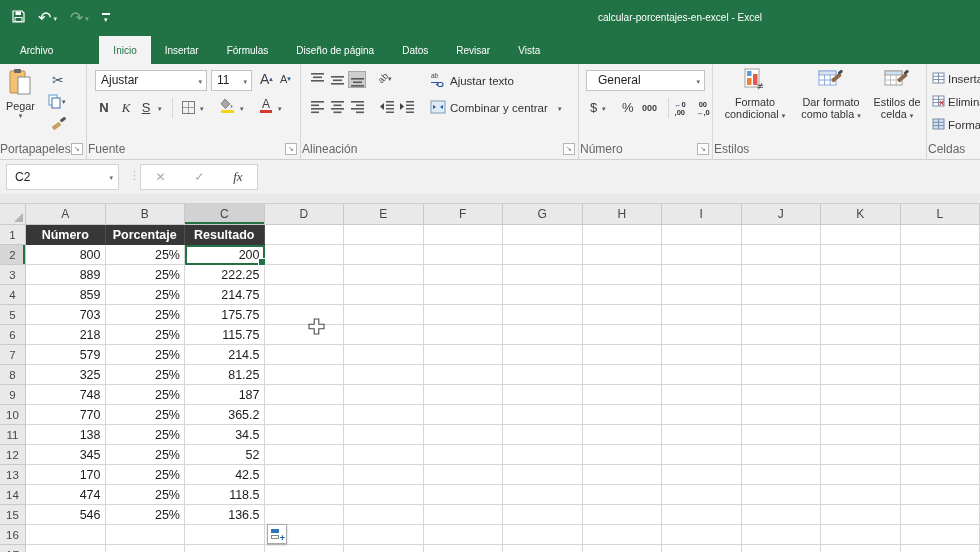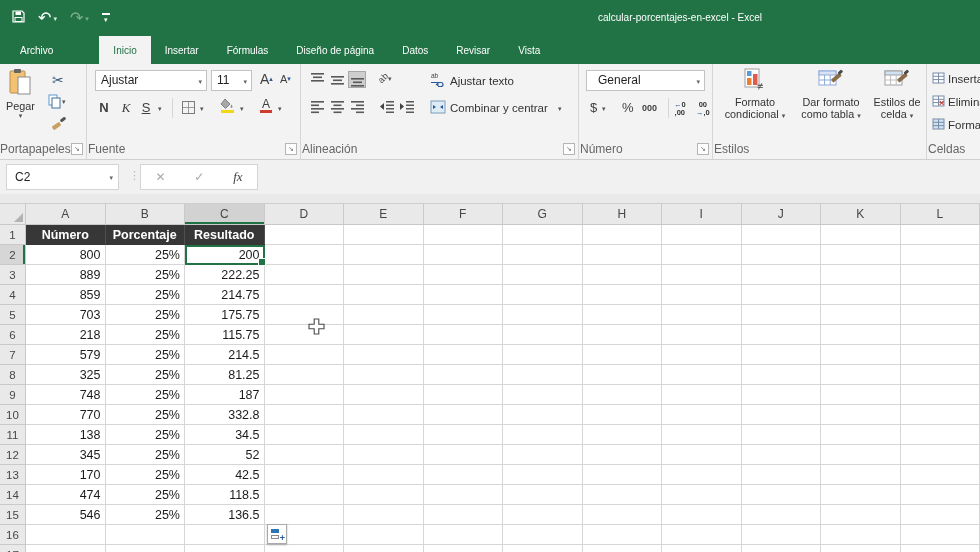--- a/index.html
+++ b/index.html
@@ -547,21 +547,21 @@
         <div class="cell"></div>
         <div class="cell"></div>
         <div class="cell"></div>
         <div class="cell"></div>
         <div class="cell"></div>
         <div class="cell"></div>
       </div>
       <div class="cellrow">
         <div class="cell">770</div>
         <div class="cell">25%</div>
-        <div class="cell">332.8</div>
+        <div class="cell">365.2</div>
         <div class="cell"></div>
         <div class="cell"></div>
         <div class="cell"></div>
         <div class="cell"></div>
         <div class="cell"></div>
         <div class="cell"></div>
         <div class="cell"></div>
         <div class="cell"></div>
         <div class="cell"></div>
       </div>

